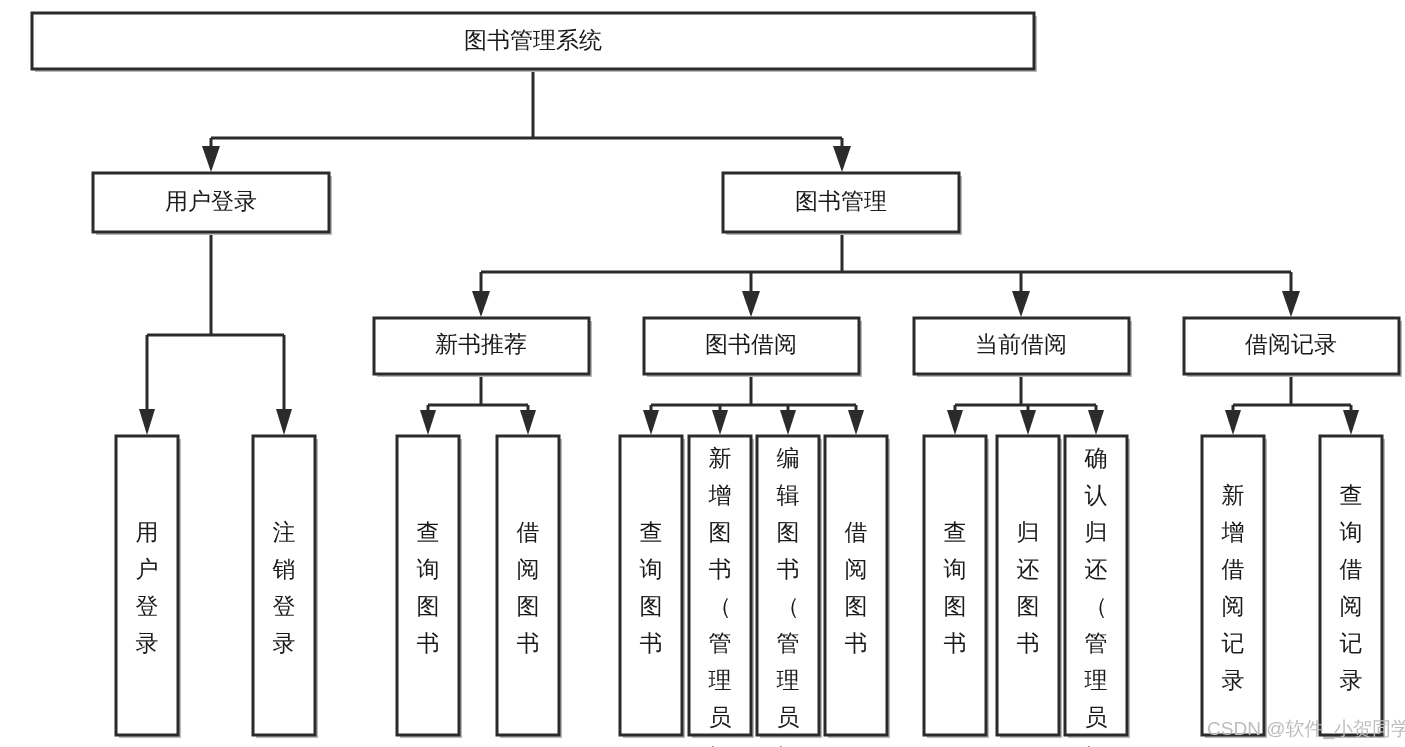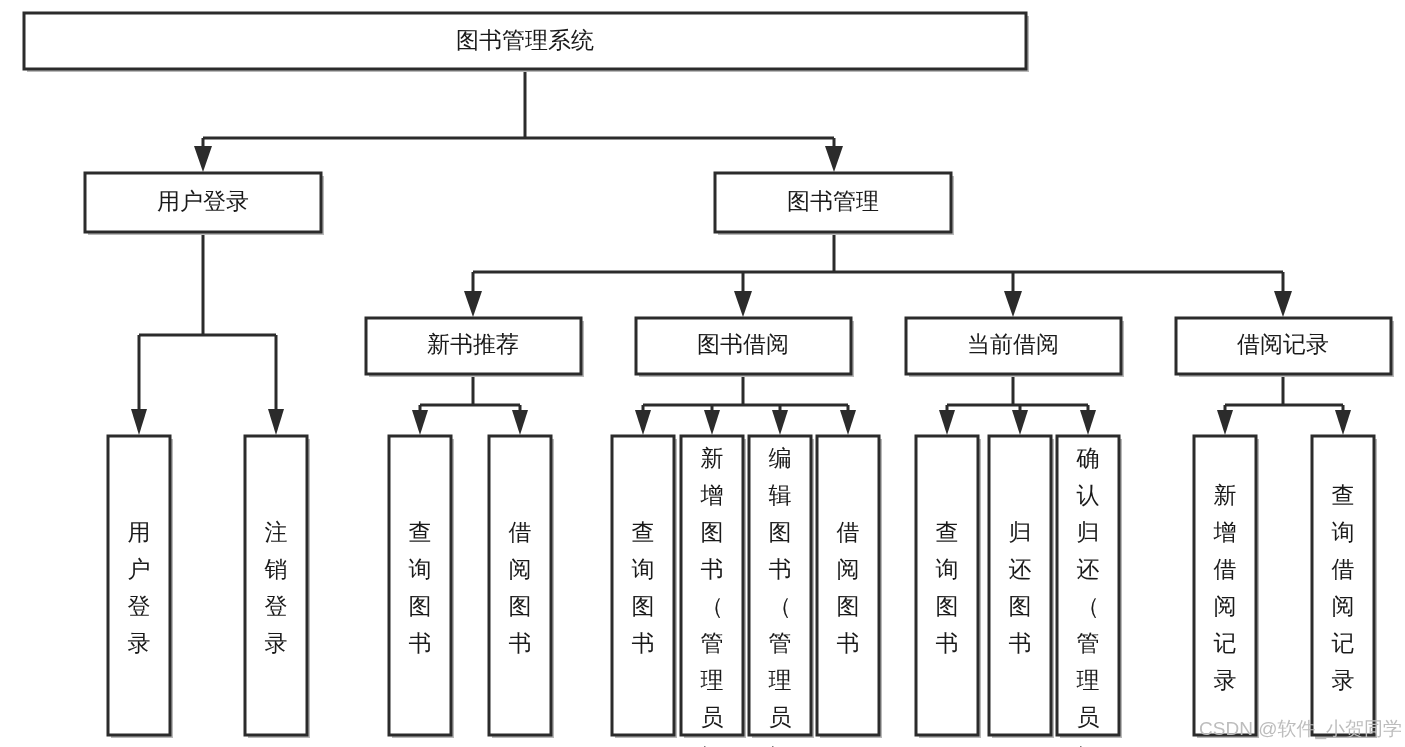--- a/index.html
+++ b/index.html
@@ -9,21 +9,21 @@
   }
   body {
     width: 1405px;
     height: 747px;
     font-family: "Liberation Sans", "DejaVu Sans", sans-serif;
     overflow: hidden;
     position: relative;
   }
   #diagram-root {
     position: absolute;
-    left: 4px;
+    left: 12px;
     top: 0;
     width: 1342px;
     height: 747px;
   }
   svg.flowchart {
     display: block;
     width: 1405px;
     height: 747px;
   }
   .node-box {

